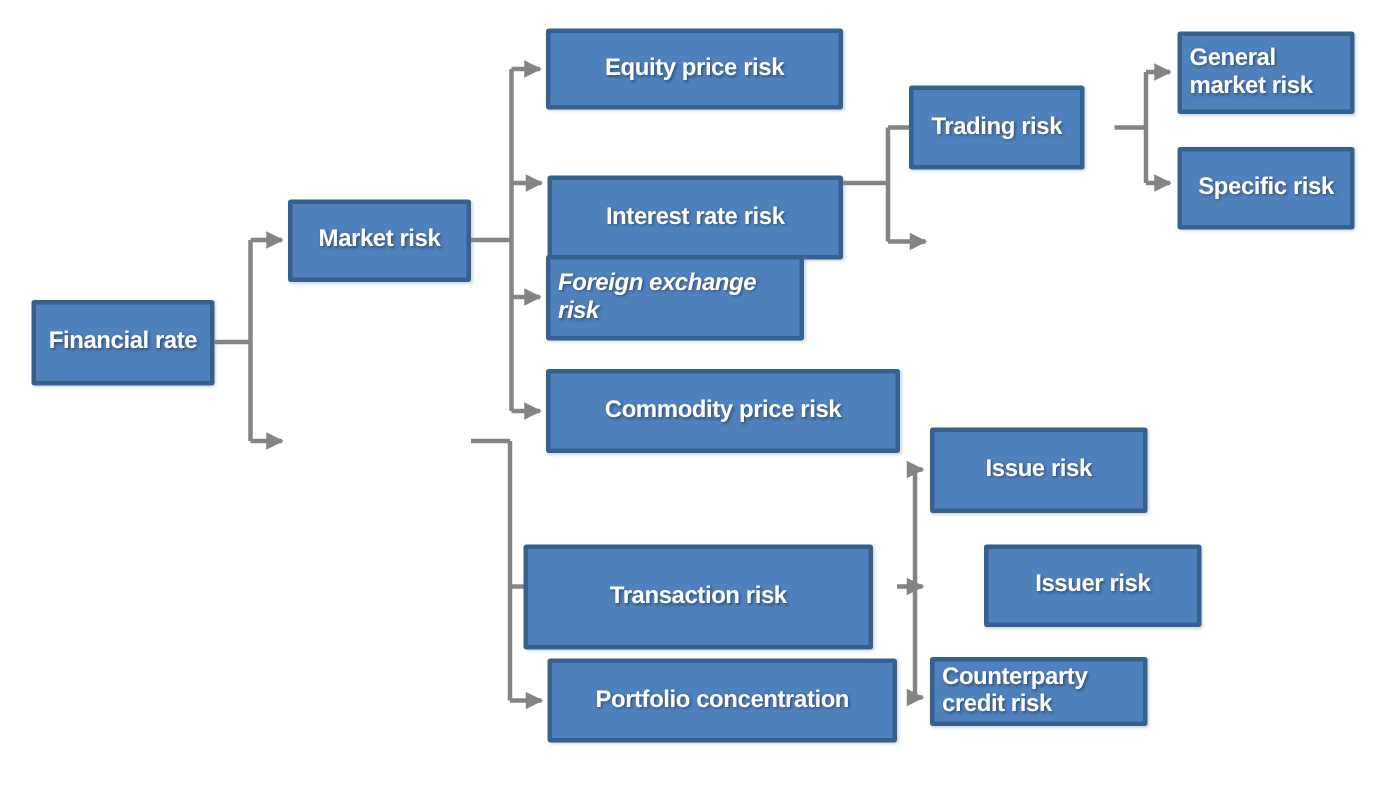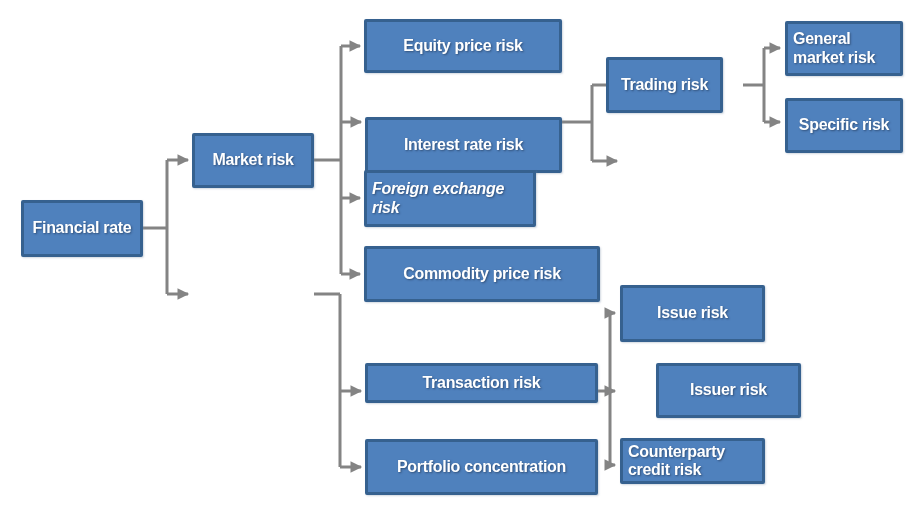--- a/index.html
+++ b/index.html
@@ -37,21 +37,21 @@
   .n-market       { left: 192px; top: 133px; width: 122px; height: 55px; }
   .n-credit       { left: 192px; top: 267px; width: 122px; height: 54px; }
   .n-equity       { left: 364px; top: 19px;  width: 198px; height: 54px; }
   .n-interest     { left: 365px; top: 94px;  width: 197px; height: 56px; margin-top: 23px; }
   .n-fx           { left: 364px; top: 170px; width: 172px; height: 57px; font-style: italic; }
   .n-commodity    { left: 364px; top: 246px; width: 236px; height: 56px; }
   .n-trading      { left: 606px; top: 57px;  width: 117px; height: 56px; }
   .n-gap          { left: 622px; top: 134px; width: 121px; height: 53px; }
   .n-general      { left: 785px; top: 21px;  width: 118px; height: 55px; }
   .n-specific     { left: 785px; top: 98px;  width: 118px; height: 55px; }
-  .n-transaction  { left: 365px; top: 363px; width: 233px; height: 40px; }
+  .n-transaction  { left: 349px; top: 363px; width: 233px; height: 70px; }
   .n-portfolio    { left: 365px; top: 439px; width: 233px; height: 56px; }
   .n-issue        { left: 620px; top: 285px; width: 145px; height: 57px; }
   .n-issuer       { left: 620px; top: 363px; width: 145px; height: 55px; margin-left: 36px; }
   .n-counterparty { left: 620px; top: 438px; width: 145px; height: 46px; }
 </style>
 </head>
 <body>
 
 <div class="canvas">
 

